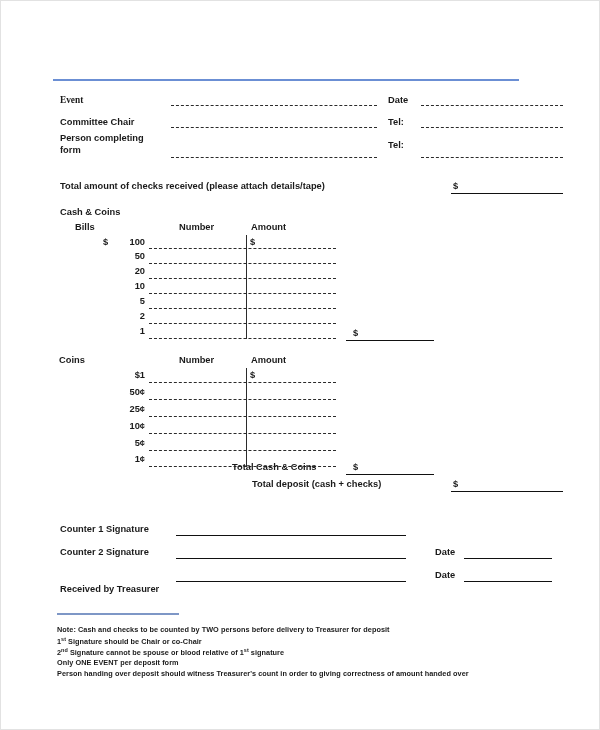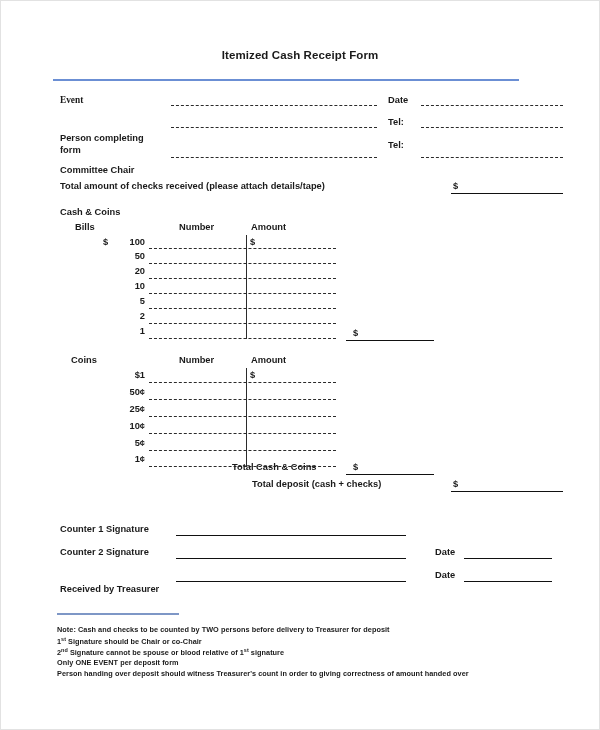--- a/index.html
+++ b/index.html
@@ -51,25 +51,24 @@
     font-size: 7.3px; font-weight: bold; white-space: nowrap;
     letter-spacing: .05px;
   }
   .note sup { font-size: 5.4px; vertical-align: super; }
 </style>
 </head>
 <body>
 
 <div id="page">
 
-  <div class="title">Itemized Cash Receipt Form</div>
   <div class="head-rule"></div>
 
   <div class="lbl" style="left:59px; top:94px;font-family:Liberation Serif, serif;">Event</div>
-  <div class="lbl" style="left:59px; top:116px;margin-top:48px;">Committee Chair</div>
+  <div class="lbl" style="left:59px; top:116px;">Committee Chair</div>
   <div class="lbl" style="left:59px; top:132px;">Person completing</div>
   <div class="lbl" style="left:59px; top:144px;">form</div>
 
   <div class="dashline" style="left:170px; width:206px; top:104px;"></div>
   <div class="dashline" style="left:170px; width:206px; top:126px;"></div>
   <div class="dashline" style="left:170px; width:206px; top:156px;"></div>
 
   <div class="lbl" style="left:387px; top:94px;">Date</div>
   <div class="lbl" style="left:387px; top:116px;">Tel:</div>
   <div class="lbl" style="left:387px; top:139px;">Tel:</div>
@@ -105,21 +104,21 @@
   <div class="dashline" style="left:148px; width:187px; top:292px;"></div>
   <div class="dashline" style="left:148px; width:187px; top:307px;"></div>
   <div class="dashline" style="left:148px; width:187px; top:322px;"></div>
   <div class="dashline" style="left:148px; width:187px; top:337px;"></div>
 
   <div class="vline" style="left:245px; top:234px; height:104px;"></div>
 
   <div class="dollar" style="left:352px; top:327px;">$</div>
   <div class="solidline" style="left:345px; width:88px; top:339px;"></div>
 
-  <div class="lbl" style="left:70px; top:354px;">Coins</div>
+  <div class="lbl" style="left:58px; top:354px;">Coins</div>
   <div class="lbl" style="left:178px; top:354px;">Number</div>
   <div class="lbl" style="left:250px; top:354px;">Amount</div>
 
   <div class="lbl" style="left:110px; top:369px; width:34px; text-align:right;">$1</div>
   <div class="lbl" style="left:110px; top:386px; width:34px; text-align:right;">50¢</div>
   <div class="lbl" style="left:110px; top:403px; width:34px; text-align:right;">25¢</div>
   <div class="lbl" style="left:110px; top:420px; width:34px; text-align:right;">10¢</div>
   <div class="lbl" style="left:110px; top:437px; width:34px; text-align:right;">5¢</div>
   <div class="lbl" style="left:110px; top:453px; width:34px; text-align:right;">1¢</div>
 

